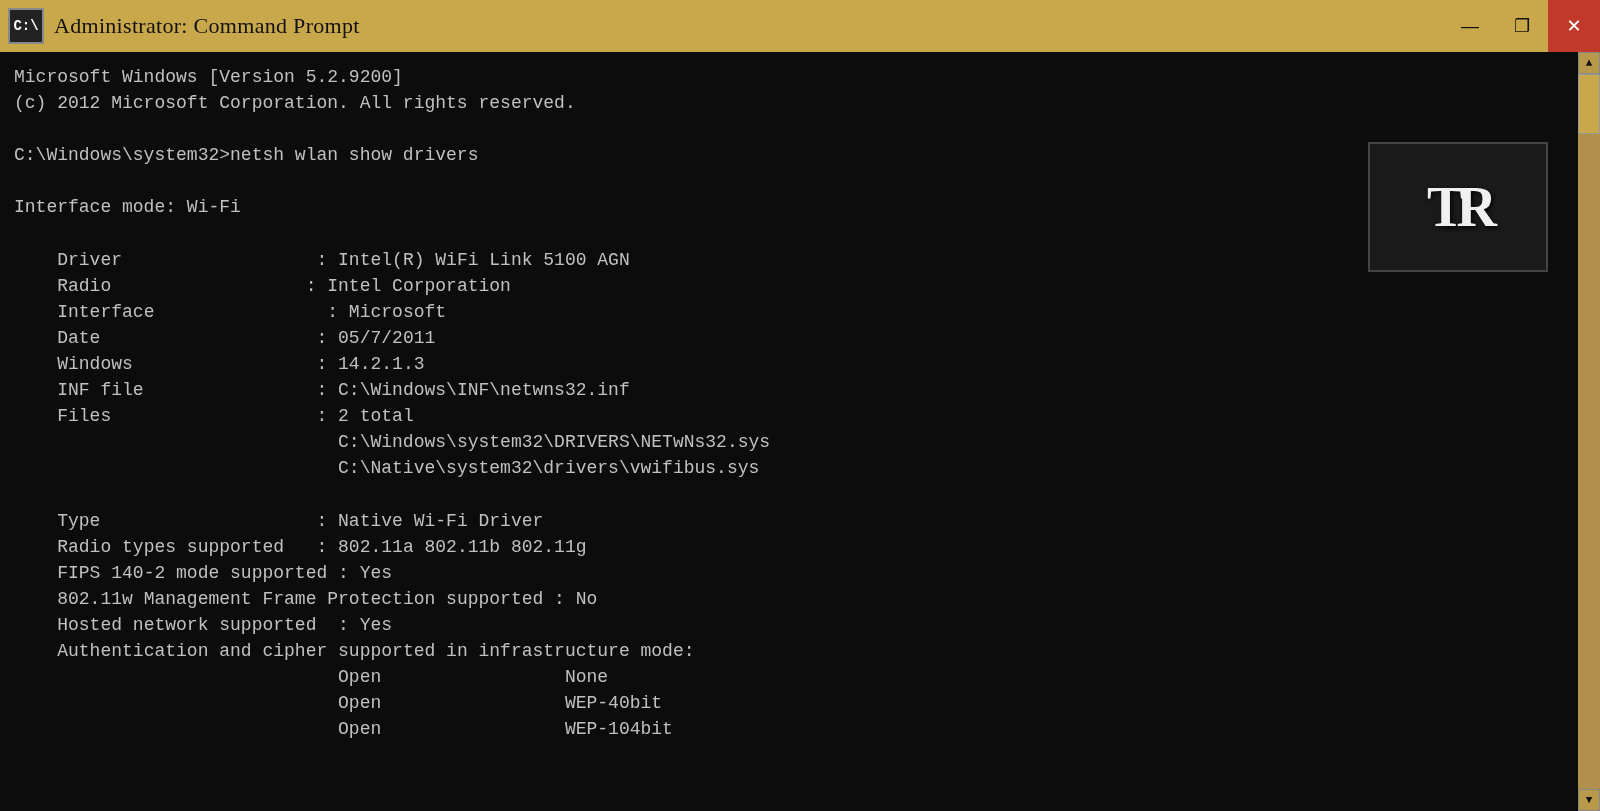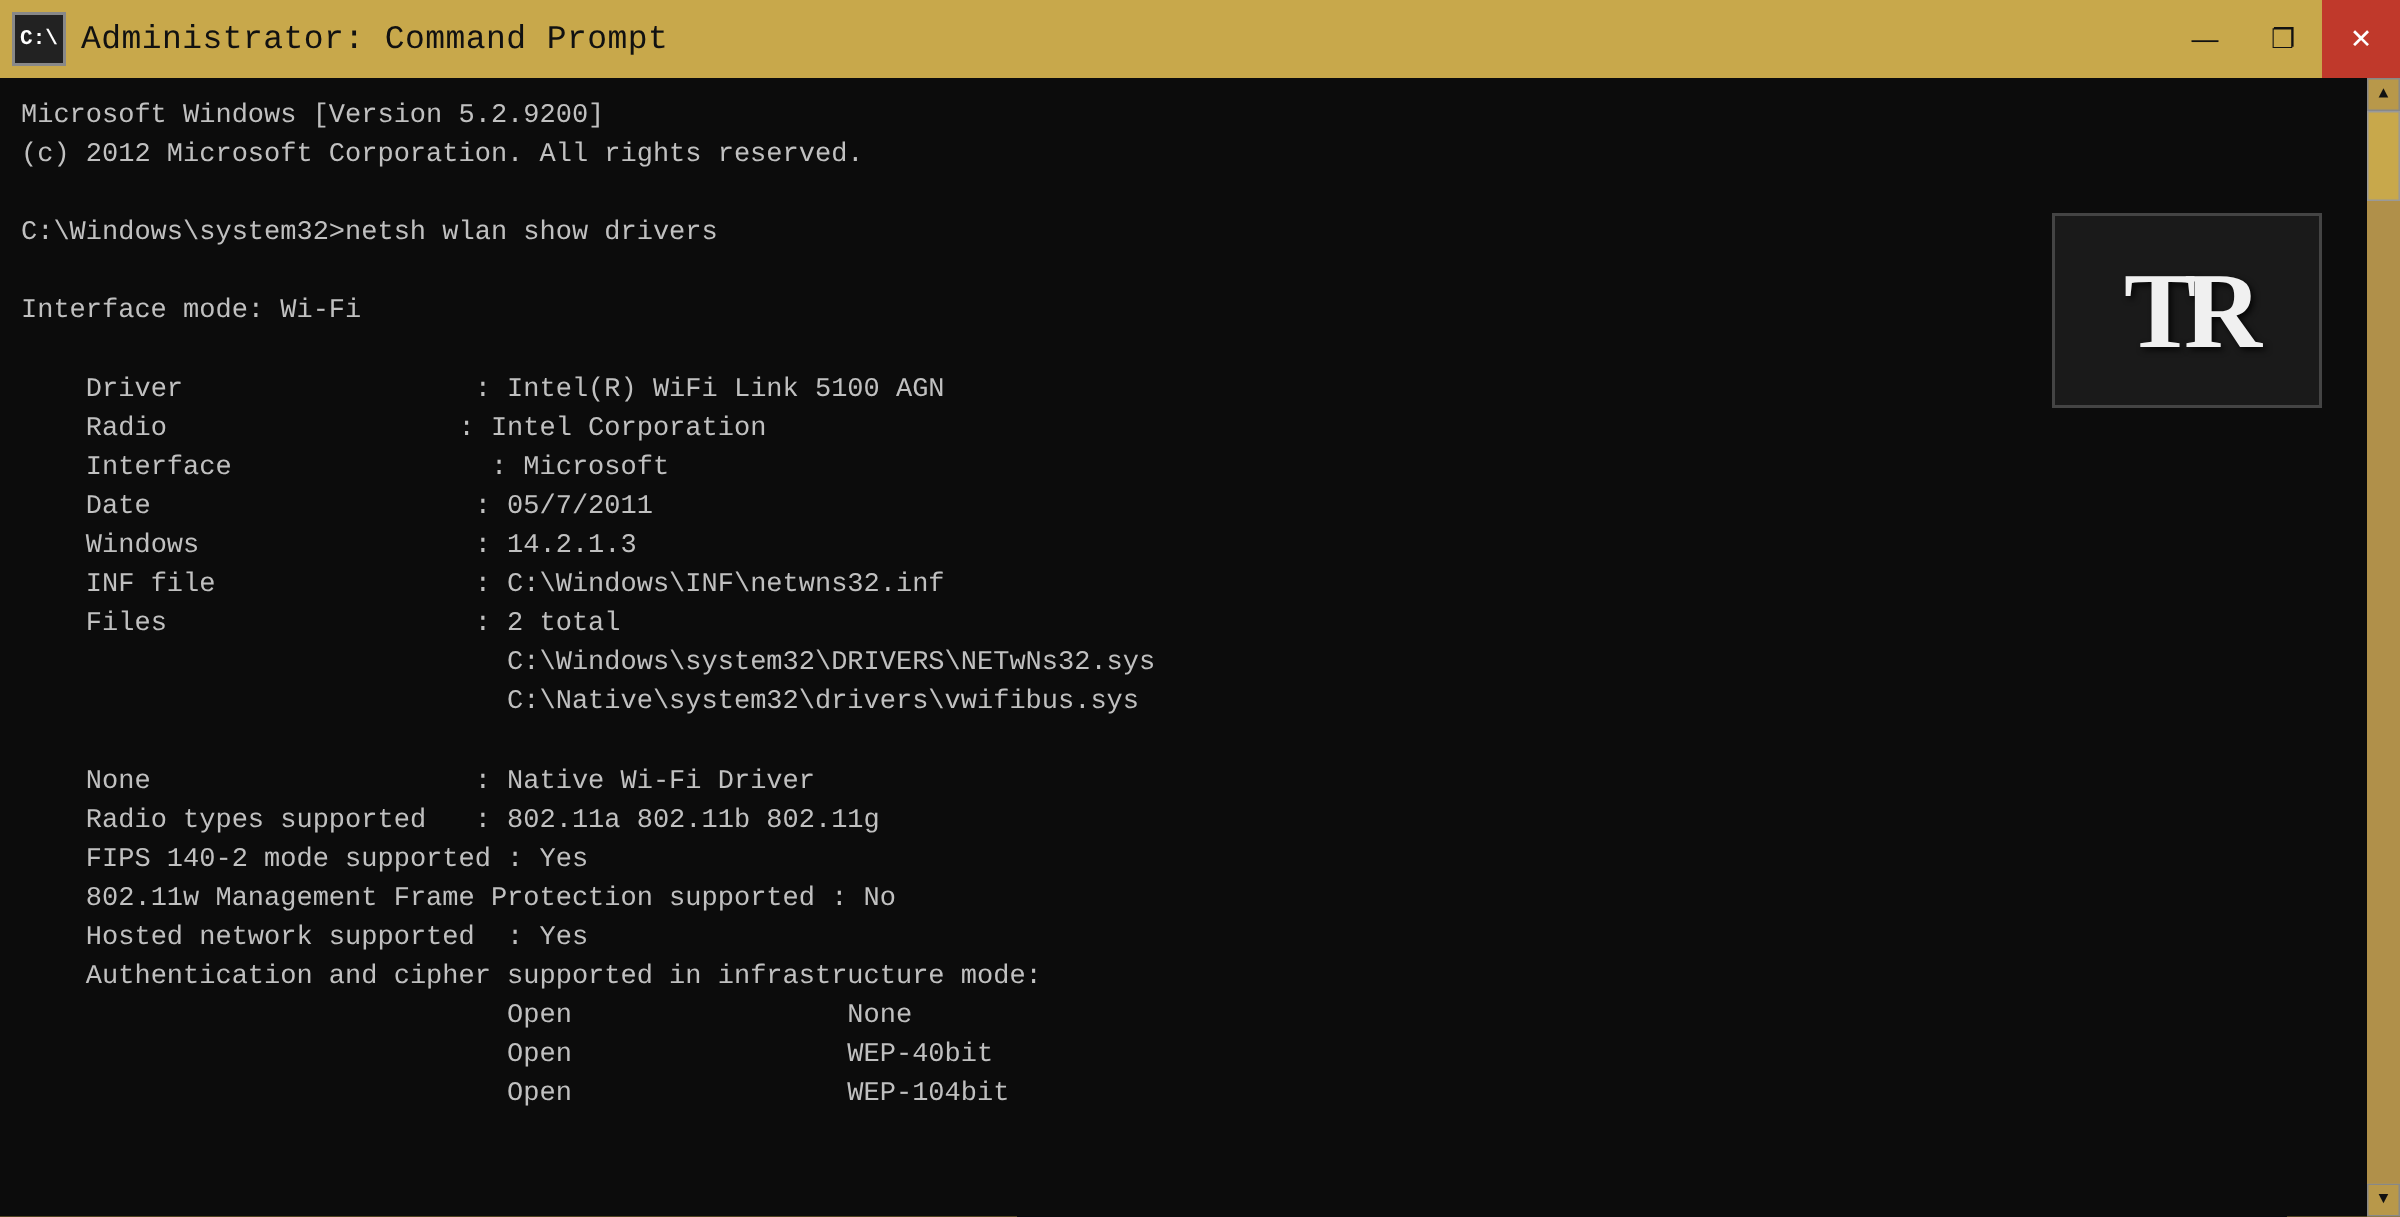--- a/index.html
+++ b/index.html
@@ -35,21 +35,21 @@
       justify-content: center;
       font-size: 14px;
       color: #fff;
       font-weight: bold;
       font-family: 'Courier New', monospace;
     }
     .title-bar-title {
       font-size: 22px;
       font-weight: normal;
       color: #111;
-      font-family: Liberation Mono, monospace;
+      font-family: Liberation Serif, serif;
       letter-spacing: 0.3px;
     }
     .title-bar-controls {
       display: flex;
       height: 52px;
     }
     .tb-btn {
       width: 52px;
       height: 52px;
       display: flex;
@@ -96,21 +96,21 @@
       right: 30px;
       width: 180px;
       height: 130px;
       background: #1a1a1a;
       border: 2px solid #444;
       display: flex;
       align-items: center;
       justify-content: center;
     }
     .watermark-text {
-      font-size: 72px;
+      font-size: 56px;
       font-weight: bold;
       color: #f0f0f0;
       font-family: 'Times New Roman', serif;
       line-height: 1;
       letter-spacing: -8px;
       text-shadow: 2px 2px 4px rgba(0,0,0,0.8);
     }
 
     
     .scrollbar {
@@ -177,21 +177,21 @@
 <span>    Driver                  : Intel(R) WiFi Link 5100 AGN</span>
 <span>    Radio                  : Intel Corporation</span>
 <span>    Interface                : Microsoft</span>
 <span>    Date                    : 05/7/2011</span>
 <span>    Windows                 : 14.2.1.3</span>
 <span>    INF file                : C:\Windows\INF\netwns32.inf</span>
 <span>    Files                   : 2 total</span>
 <span>                              C:\Windows\system32\DRIVERS\NETwNs32.sys</span>
 <span>                              C:\Native\system32\drivers\vwifibus.sys</span>
 
-<span>    None                    : Native Wi-Fi Driver</span>
+<span>    Type                    : Native Wi-Fi Driver</span>
 <span>    Radio types supported   : 802.11a 802.11b 802.11g</span>
 <span>    FIPS 140-2 mode supported : Yes</span>
 <span>    802.11w Management Frame Protection supported : No</span>
 <span>    Hosted network supported  : Yes</span>
 <span>    Authentication and cipher supported in infrastructure mode:</span>
 <span>                              Open                 None</span>
 <span>                              Open                 WEP-40bit</span>
 <span>                              Open                 WEP-104bit</span></pre>
 
     <div class="watermark">

